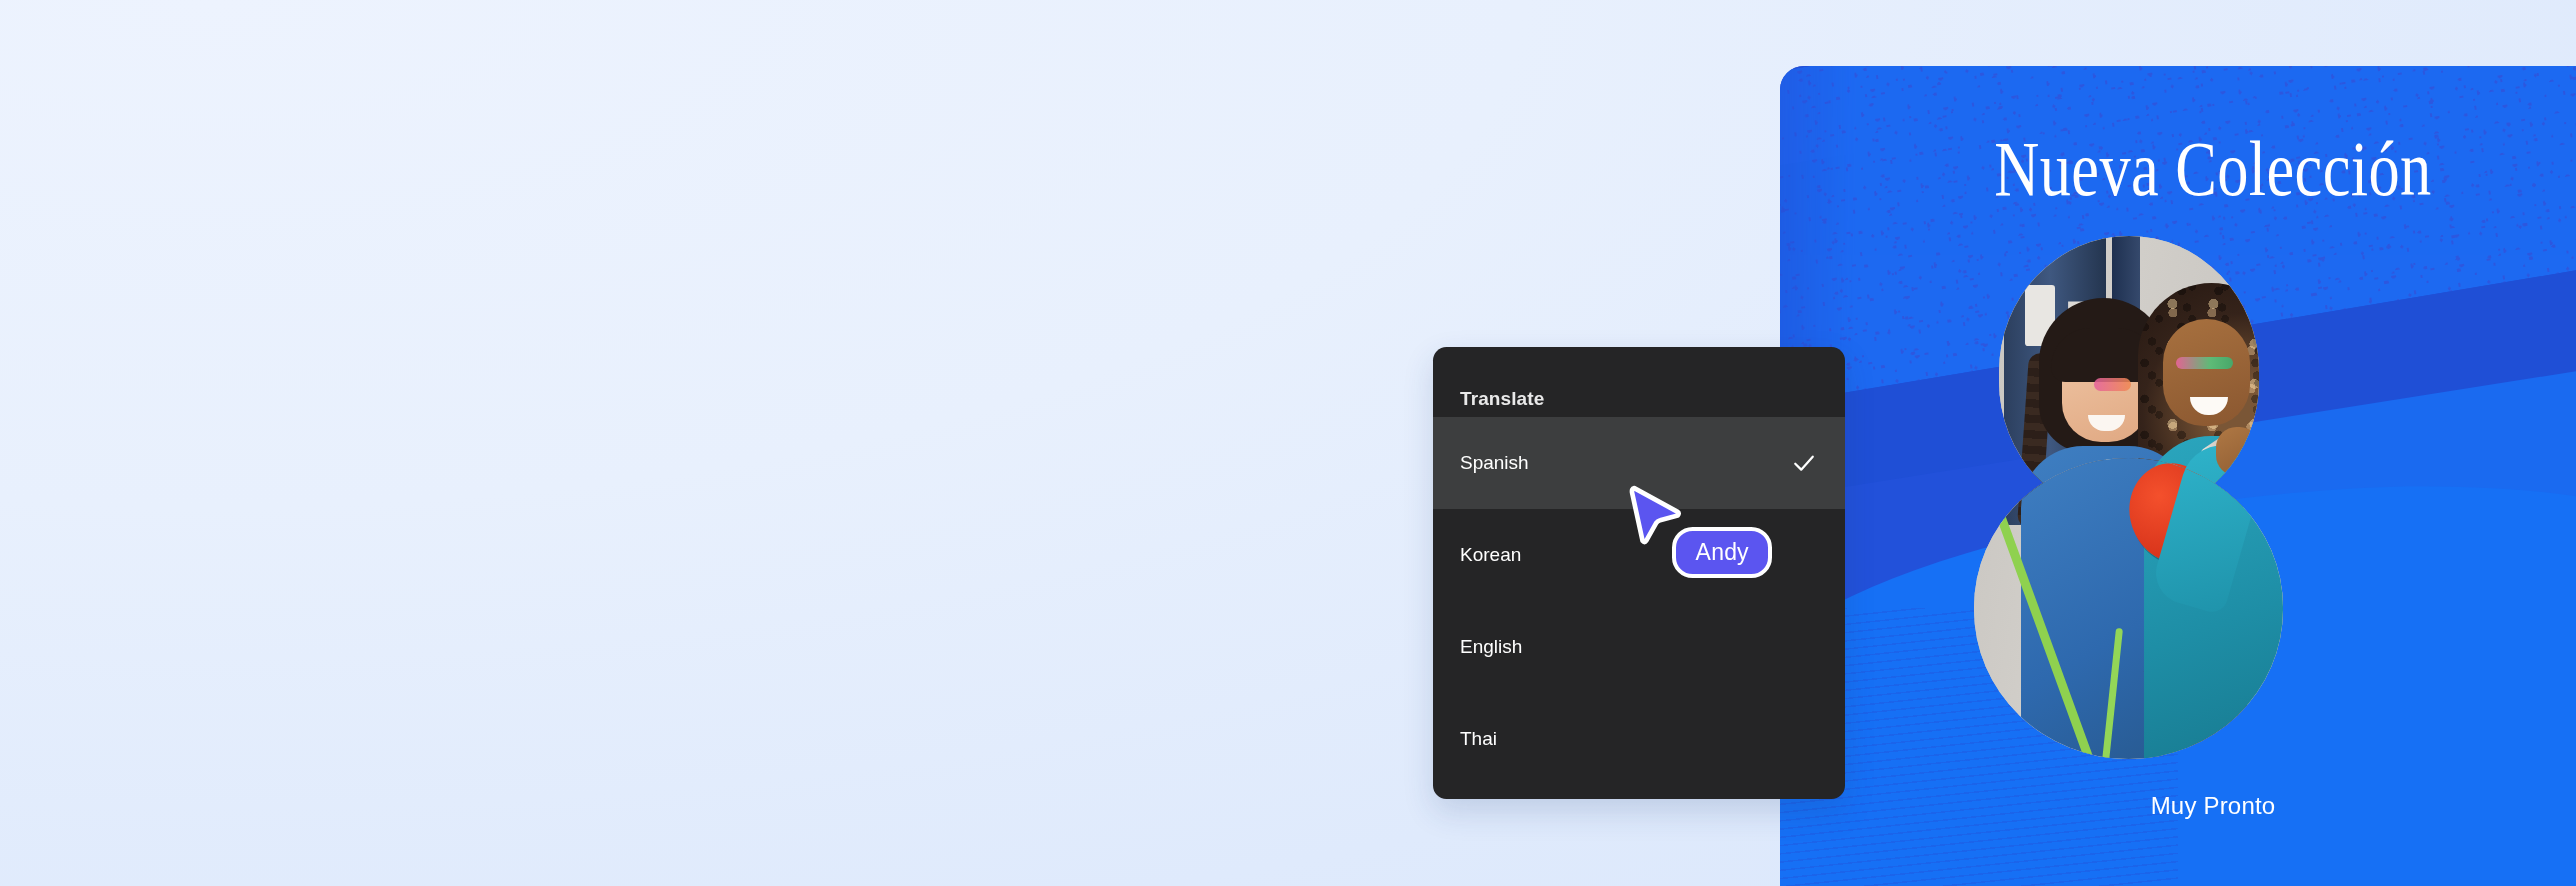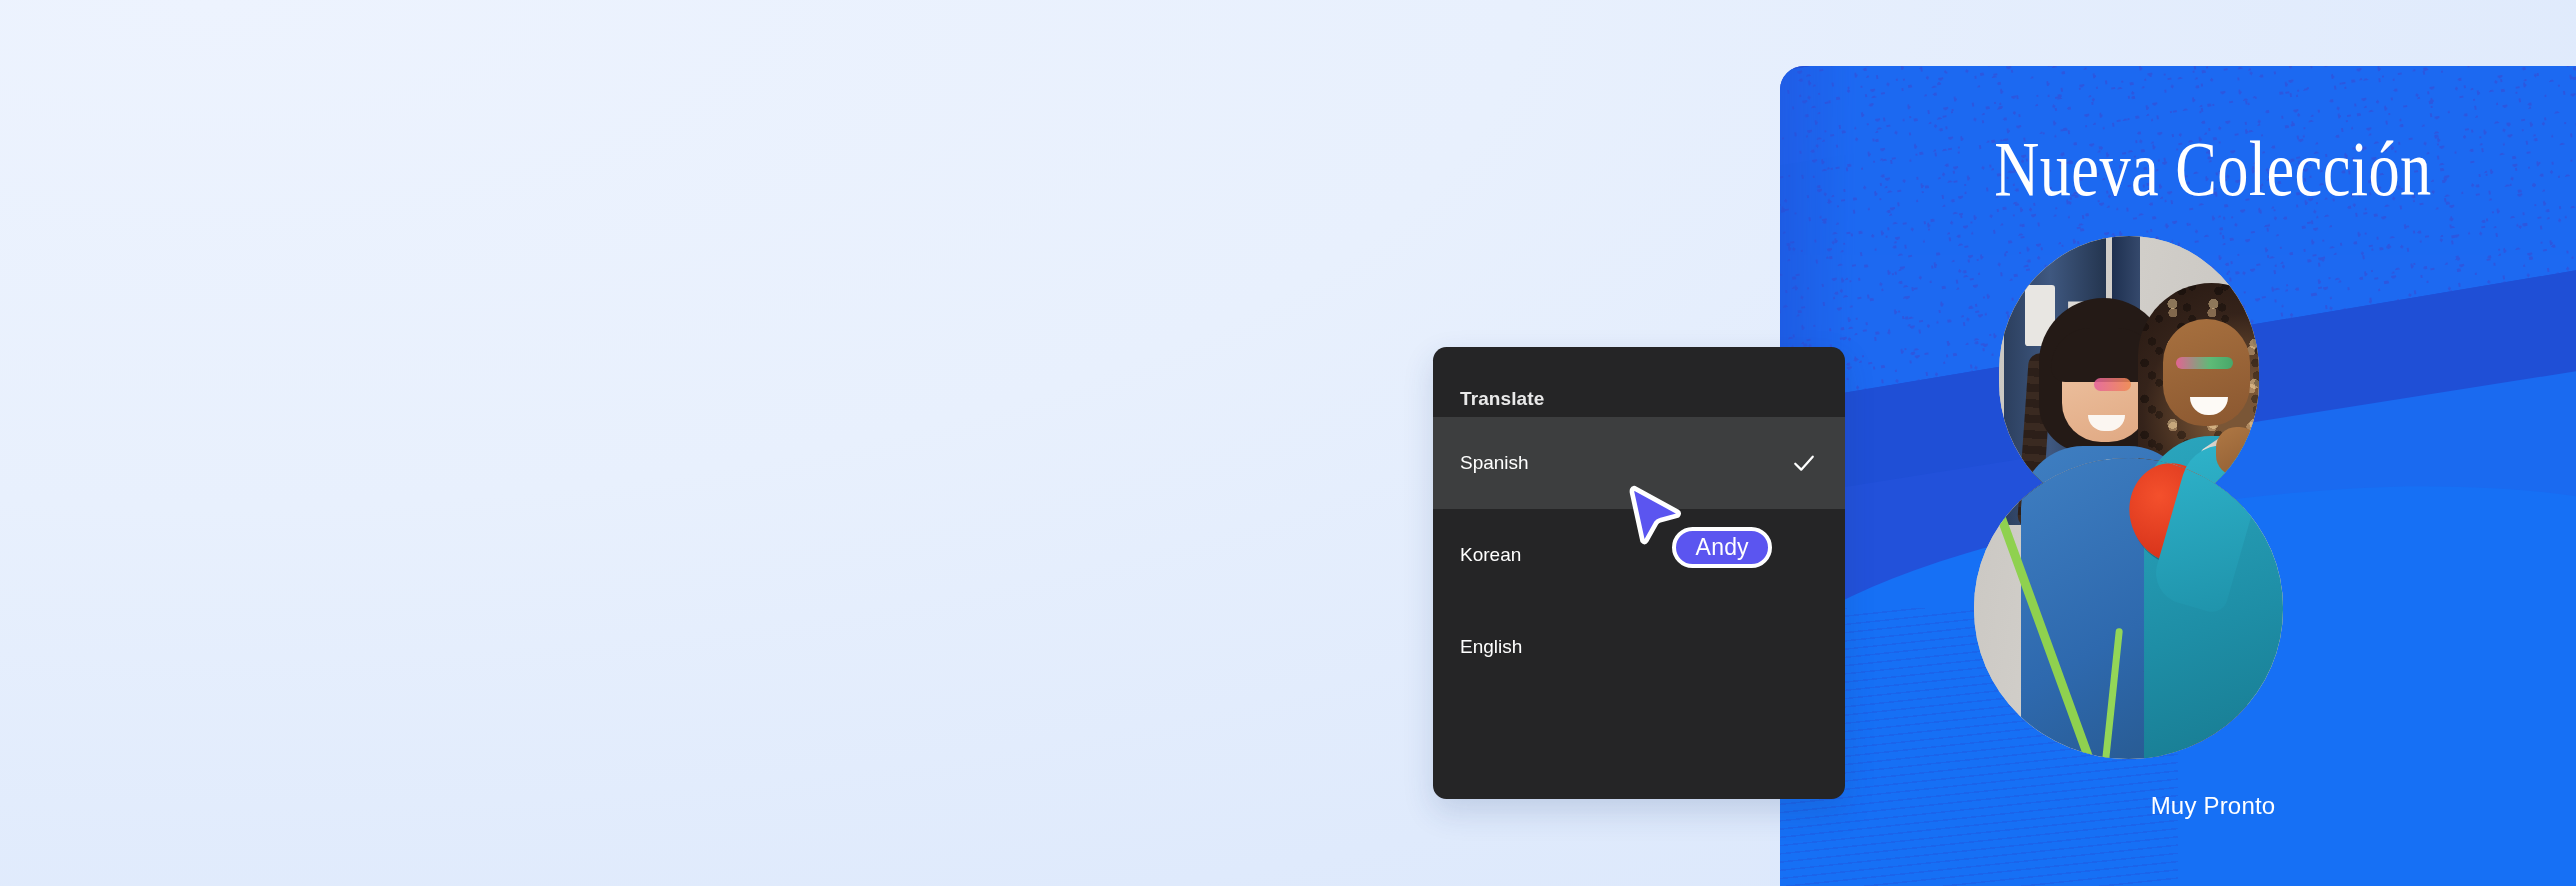--- a/index.html
+++ b/index.html
@@ -367,21 +367,21 @@
     position: absolute;
     left: 1628px;
     top: 484px;
     width: 57px;
     height: 62px;
   }
   #cursor-badge {
     position: absolute;
     left: 1672px;
     top: 527px;
-    height: 41px;
+    height: 51px;
     padding: 0 19.6px;
     display: flex;
     align-items: center;
     justify-content: center;
     background: #5B55F0;
     border: 4.1px solid #FFFFFF;
     border-radius: 20.6px;
     box-sizing: border-box;
     color: #FFFFFF;
     font-size: 23px;
@@ -474,20 +474,23 @@
       </div>
 
       <div class="menu-item">
         <span class="menu-label">Korean</span>
       </div>
 
       <div class="menu-item">
         <span class="menu-label">English</span>
       </div>
 
+      <div class="menu-item">
+        <span class="menu-label">Thai</span>
+      </div>
 
     </div>
   </div>
 
   <svg id="cursor-pointer" viewBox="0 0 110 120">
     <path d="M12 8 L96 54 Q100 57 96 61 L62 70 Q57 71 54 76 L35 110 Q32 115 28 110 L8 18 Q6 9 12 8 Z" fill="#5B55F0" stroke="#FFFFFF" stroke-width="9" stroke-linejoin="round"></path>
   </svg>
 
   <div id="cursor-badge">
     <span>Andy</span>

